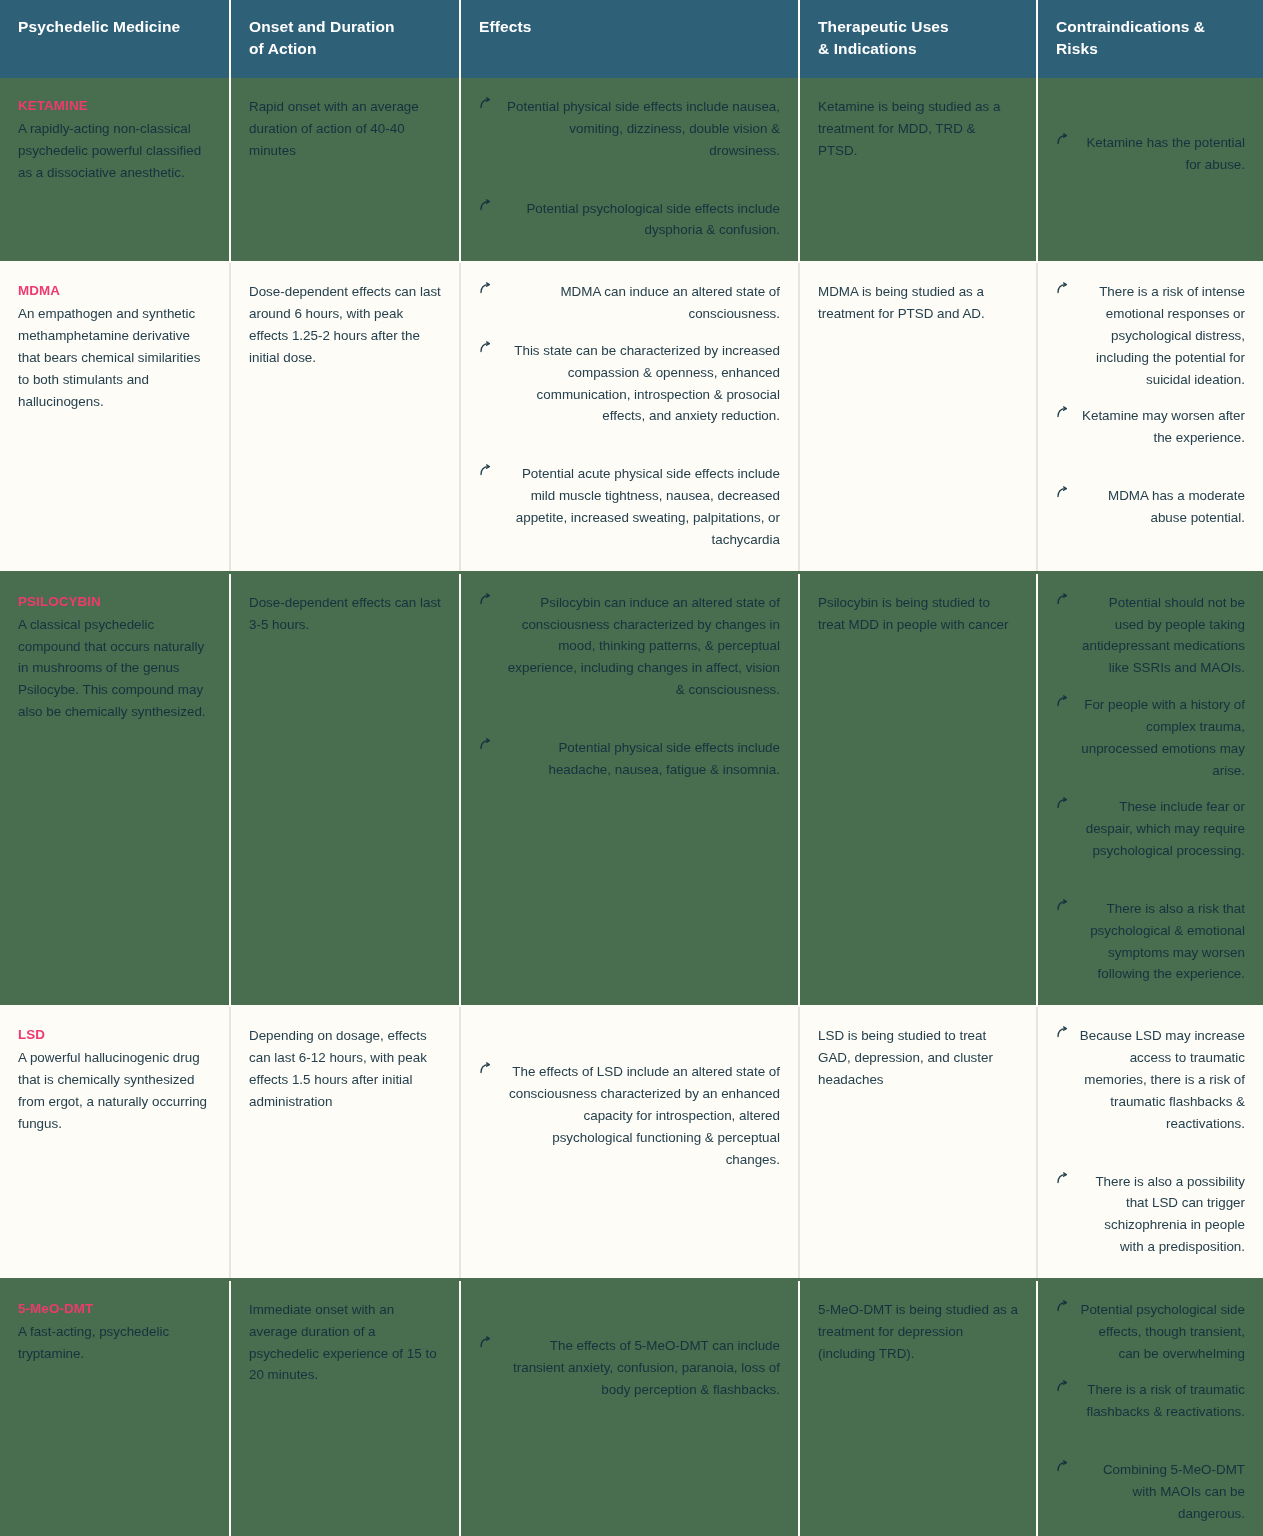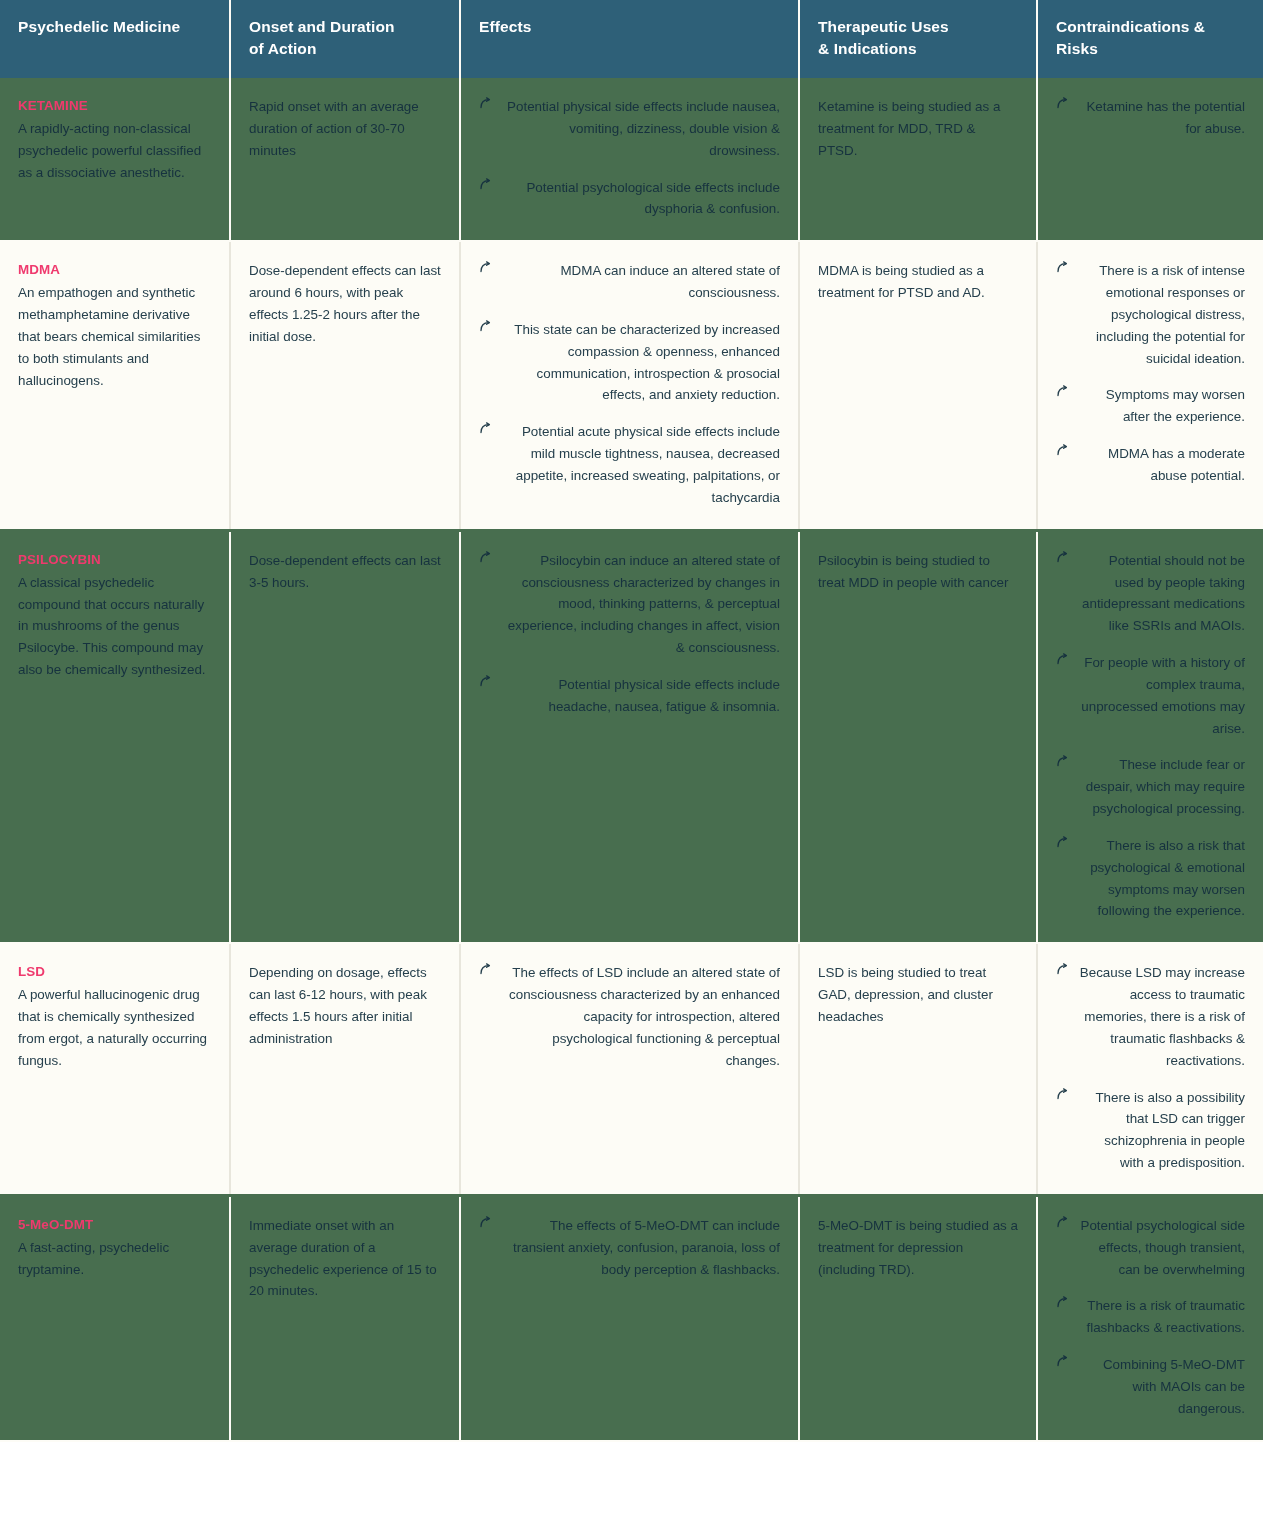--- a/index.html
+++ b/index.html
@@ -96,21 +96,21 @@
     list-style: none;
     margin: 0;
     padding: 0;
   }
   ul.bullets > li {
     position: relative;
     padding-left: 21px;
     margin-bottom: 15px;
     text-align: right;
   }
-  ul.bullets > li:last-child { margin-bottom: 0; }
+  ul.bullets > li:last-child { margin-bottom: 0; margin-top: 36px; }
   ul.bullets > li .arrow-icon {
     position: absolute;
     left: 0;
     top: 1px;
     width: 13px;
     height: 13px;
     display: inline-block;
   }
   ul.bullets > li .arrow-icon svg { display: block; }
   .arrow-stroke { stroke: #16323f; }
@@ -152,21 +152,21 @@
         </th>
       </tr>
     </thead>
     <tbody id="table-body">
         <tr class="row-green">
           <td>
             <div class="drug-name">KETAMINE</div>
             <div class="drug-desc">A  rapidly-acting non-classical psychedelic powerful classified as a dissociative anesthetic.</div>
           </td>
           <td>
-            <p class="plain-text">Rapid onset with an average duration of action of 30-70 minutes</p>
+            <p class="plain-text">Rapid onset with an average duration of action of 40-40 minutes</p>
           </td>
           <td>
             <ul class="bullets">
               <li><span class="arrow-icon">
                   <svg width="13" height="13" viewBox="0 0 13 13" fill="none">
                     <path class="arrow-stroke" d="M2 10.5 C2 4.8 5.2 2.6 9.6 2.6" stroke-width="1.3" stroke-linecap="round" fill="none"></path>
                     <path class="arrow-stroke" d="M7.6 0.9 L10.4 2.6 L7.6 4.3" stroke-width="1.3" stroke-linecap="round" stroke-linejoin="round" fill="none"></path>
                   </svg>
                 </span><span>Potential physical side effects include nausea, vomiting, dizziness, double vision &amp; drowsiness.</span></li>
               <li><span class="arrow-icon">
@@ -230,21 +230,21 @@
                   <svg width="13" height="13" viewBox="0 0 13 13" fill="none">
                     <path class="arrow-stroke" d="M2 10.5 C2 4.8 5.2 2.6 9.6 2.6" stroke-width="1.3" stroke-linecap="round" fill="none"></path>
                     <path class="arrow-stroke" d="M7.6 0.9 L10.4 2.6 L7.6 4.3" stroke-width="1.3" stroke-linecap="round" stroke-linejoin="round" fill="none"></path>
                   </svg>
                 </span><span>There is a risk of intense emotional responses or psychological distress, including the potential for suicidal ideation.</span></li>
               <li><span class="arrow-icon">
                   <svg width="13" height="13" viewBox="0 0 13 13" fill="none">
                     <path class="arrow-stroke" d="M2 10.5 C2 4.8 5.2 2.6 9.6 2.6" stroke-width="1.3" stroke-linecap="round" fill="none"></path>
                     <path class="arrow-stroke" d="M7.6 0.9 L10.4 2.6 L7.6 4.3" stroke-width="1.3" stroke-linecap="round" stroke-linejoin="round" fill="none"></path>
                   </svg>
-                </span><span>Symptoms may worsen after the experience.</span></li>
+                </span><span>Ketamine may worsen after the experience.</span></li>
               <li><span class="arrow-icon">
                   <svg width="13" height="13" viewBox="0 0 13 13" fill="none">
                     <path class="arrow-stroke" d="M2 10.5 C2 4.8 5.2 2.6 9.6 2.6" stroke-width="1.3" stroke-linecap="round" fill="none"></path>
                     <path class="arrow-stroke" d="M7.6 0.9 L10.4 2.6 L7.6 4.3" stroke-width="1.3" stroke-linecap="round" stroke-linejoin="round" fill="none"></path>
                   </svg>
                 </span><span>MDMA has a moderate abuse potential.</span></li>
             </ul>
           </td>
         </tr>
         <tr class="row-green">

